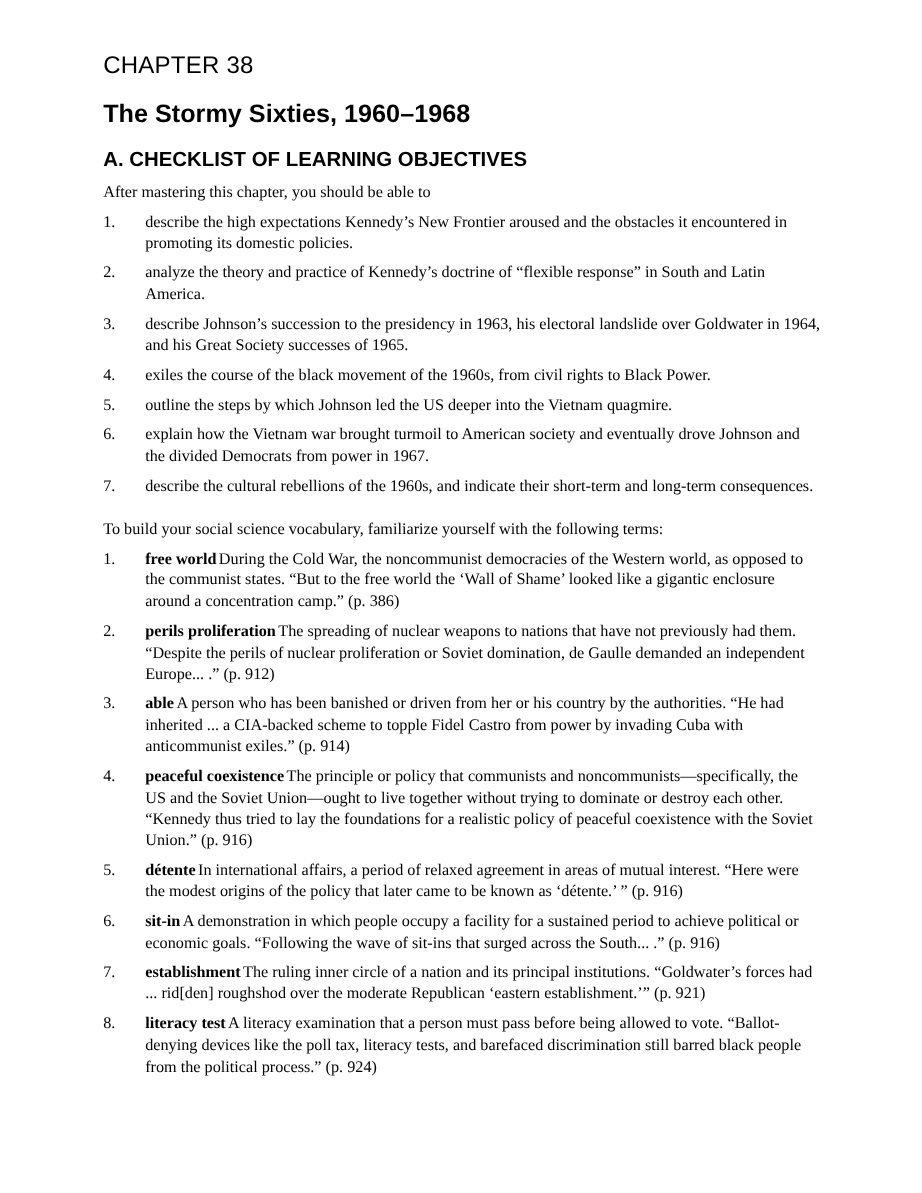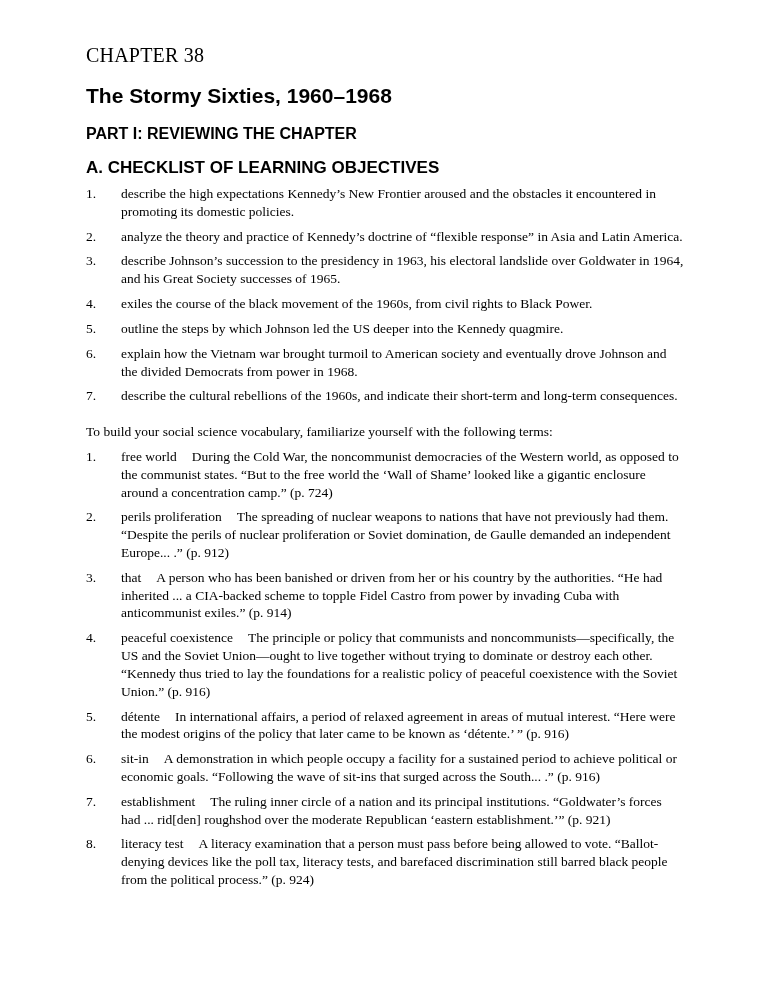--- a/index.html
+++ b/index.html
@@ -7,21 +7,21 @@
     position: relative;
     width: 768px;
     min-height: 994px;
     box-sizing: border-box;
     background: #ffffff;
     color: #000000;
     padding: 44px 84px 40px 86px;
     font-family: "Liberation Serif", serif;
   }
   .chapter-label {
-    font-family: Liberation Serif, serif;
+    font-family: Liberation Sans, sans-serif;
     font-size: 20px;
     font-weight: 400;
     letter-spacing: 0.2px;
   }
   .page-title {
     font-family: "Liberation Sans", sans-serif;
     font-size: 21px;
     font-weight: 700;
     margin-top: 17px;
   }
@@ -44,84 +44,84 @@
   }
   .list { margin-top: 7px; }
   .item {
     display: flex;
     font-size: 13.5px;
     line-height: 1.32;
     margin-bottom: 7px;
   }
   .num { flex: 0 0 35px; }
   .text { flex: 1; }
-  .term { font-weight: 400; margin-right: 15px; }
+  .term { font-weight: 700; margin-right: 2px; }
   .section-b { margin-top: 18px; }
 </style>
 </head>
 <body>
 
 <div class="page">
 
   <div class="chapter-label">CHAPTER 38</div>
 
   <h1 class="page-title" style="margin:17px 0 0 0;">The Stormy Sixties, 1960–1968</h1>
 
-  <div class="part-heading">PART I: REVIEWING THE CHAPTER</div>
 
   <div class="section-a">
     <div class="section-heading">A. CHECKLIST OF LEARNING OBJECTIVES</div>
+    <div class="intro">After mastering this chapter, you should be able to</div>
 
     <div class="list">
       <div class="item">
         <span class="num">1.</span>
         <span class="text">describe the high expectations Kennedy’s New Frontier aroused and the obstacles it encountered in promoting its domestic policies.</span>
       </div>
       <div class="item">
         <span class="num">2.</span>
-        <span class="text">analyze the theory and practice of Kennedy’s doctrine of “flexible response” in Asia and Latin America.</span>
+        <span class="text">analyze the theory and practice of Kennedy’s doctrine of “flexible response” in South and Latin America.</span>
       </div>
       <div class="item">
         <span class="num">3.</span>
         <span class="text">describe Johnson’s succession to the presidency in 1963, his electoral landslide over Goldwater in 1964, and his Great Society successes of 1965.</span>
       </div>
       <div class="item">
         <span class="num">4.</span>
         <span class="text">exiles the course of the black movement of the 1960s, from civil rights to Black Power.</span>
       </div>
       <div class="item">
         <span class="num">5.</span>
-        <span class="text">outline the steps by which Johnson led the US deeper into the Kennedy quagmire.</span>
+        <span class="text">outline the steps by which Johnson led the US deeper into the Vietnam quagmire.</span>
       </div>
       <div class="item">
         <span class="num">6.</span>
-        <span class="text">explain how the Vietnam war brought turmoil to American society and eventually drove Johnson and the divided Democrats from power in 1968.</span>
+        <span class="text">explain how the Vietnam war brought turmoil to American society and eventually drove Johnson and the divided Democrats from power in 1967.</span>
       </div>
       <div class="item">
         <span class="num">7.</span>
         <span class="text">describe the cultural rebellions of the 1960s, and indicate their short-term and long-term consequences.</span>
       </div>
     </div>
   </div>
 
   <div class="section-b">
     <div class="intro">To build your social science vocabulary, familiarize yourself with the following terms:</div>
 
     <div class="list">
       <div class="item">
         <span class="num">1.</span>
-        <span class="text"><span class="term">free world</span><span>During the Cold War, the noncommunist democracies of the Western world, as opposed to the communist states. “But to the free world the ‘Wall of Shame’ looked like a gigantic enclosure around a concentration camp.” (p. 724)</span></span>
+        <span class="text"><span class="term">free world</span><span>During the Cold War, the noncommunist democracies of the Western world, as opposed to the communist states. “But to the free world the ‘Wall of Shame’ looked like a gigantic enclosure around a concentration camp.” (p. 386)</span></span>
       </div>
       <div class="item">
         <span class="num">2.</span>
         <span class="text"><span class="term">perils proliferation</span><span>The spreading of nuclear weapons to nations that have not previously had them. “Despite the perils of nuclear proliferation or Soviet domination, de Gaulle demanded an independent Europe... .” (p. 912)</span></span>
       </div>
       <div class="item">
         <span class="num">3.</span>
-        <span class="text"><span class="term">that</span><span>A person who has been banished or driven from her or his country by the authorities. “He had inherited ... a CIA-backed scheme to topple Fidel Castro from power by invading Cuba with anticommunist exiles.” (p. 914)</span></span>
+        <span class="text"><span class="term">able</span><span>A person who has been banished or driven from her or his country by the authorities. “He had inherited ... a CIA-backed scheme to topple Fidel Castro from power by invading Cuba with anticommunist exiles.” (p. 914)</span></span>
       </div>
       <div class="item">
         <span class="num">4.</span>
         <span class="text"><span class="term">peaceful coexistence</span><span>The principle or policy that communists and noncommunists—specifically, the US and the Soviet Union—ought to live together without trying to dominate or destroy each other. “Kennedy thus tried to lay the foundations for a realistic policy of peaceful coexistence with the Soviet Union.” (p. 916)</span></span>
       </div>
       <div class="item">
         <span class="num">5.</span>
         <span class="text"><span class="term">détente</span><span>In international affairs, a period of relaxed agreement in areas of mutual interest. “Here were the modest origins of the policy that later came to be known as ‘détente.’ ” (p. 916)</span></span>
       </div>
       <div class="item">

